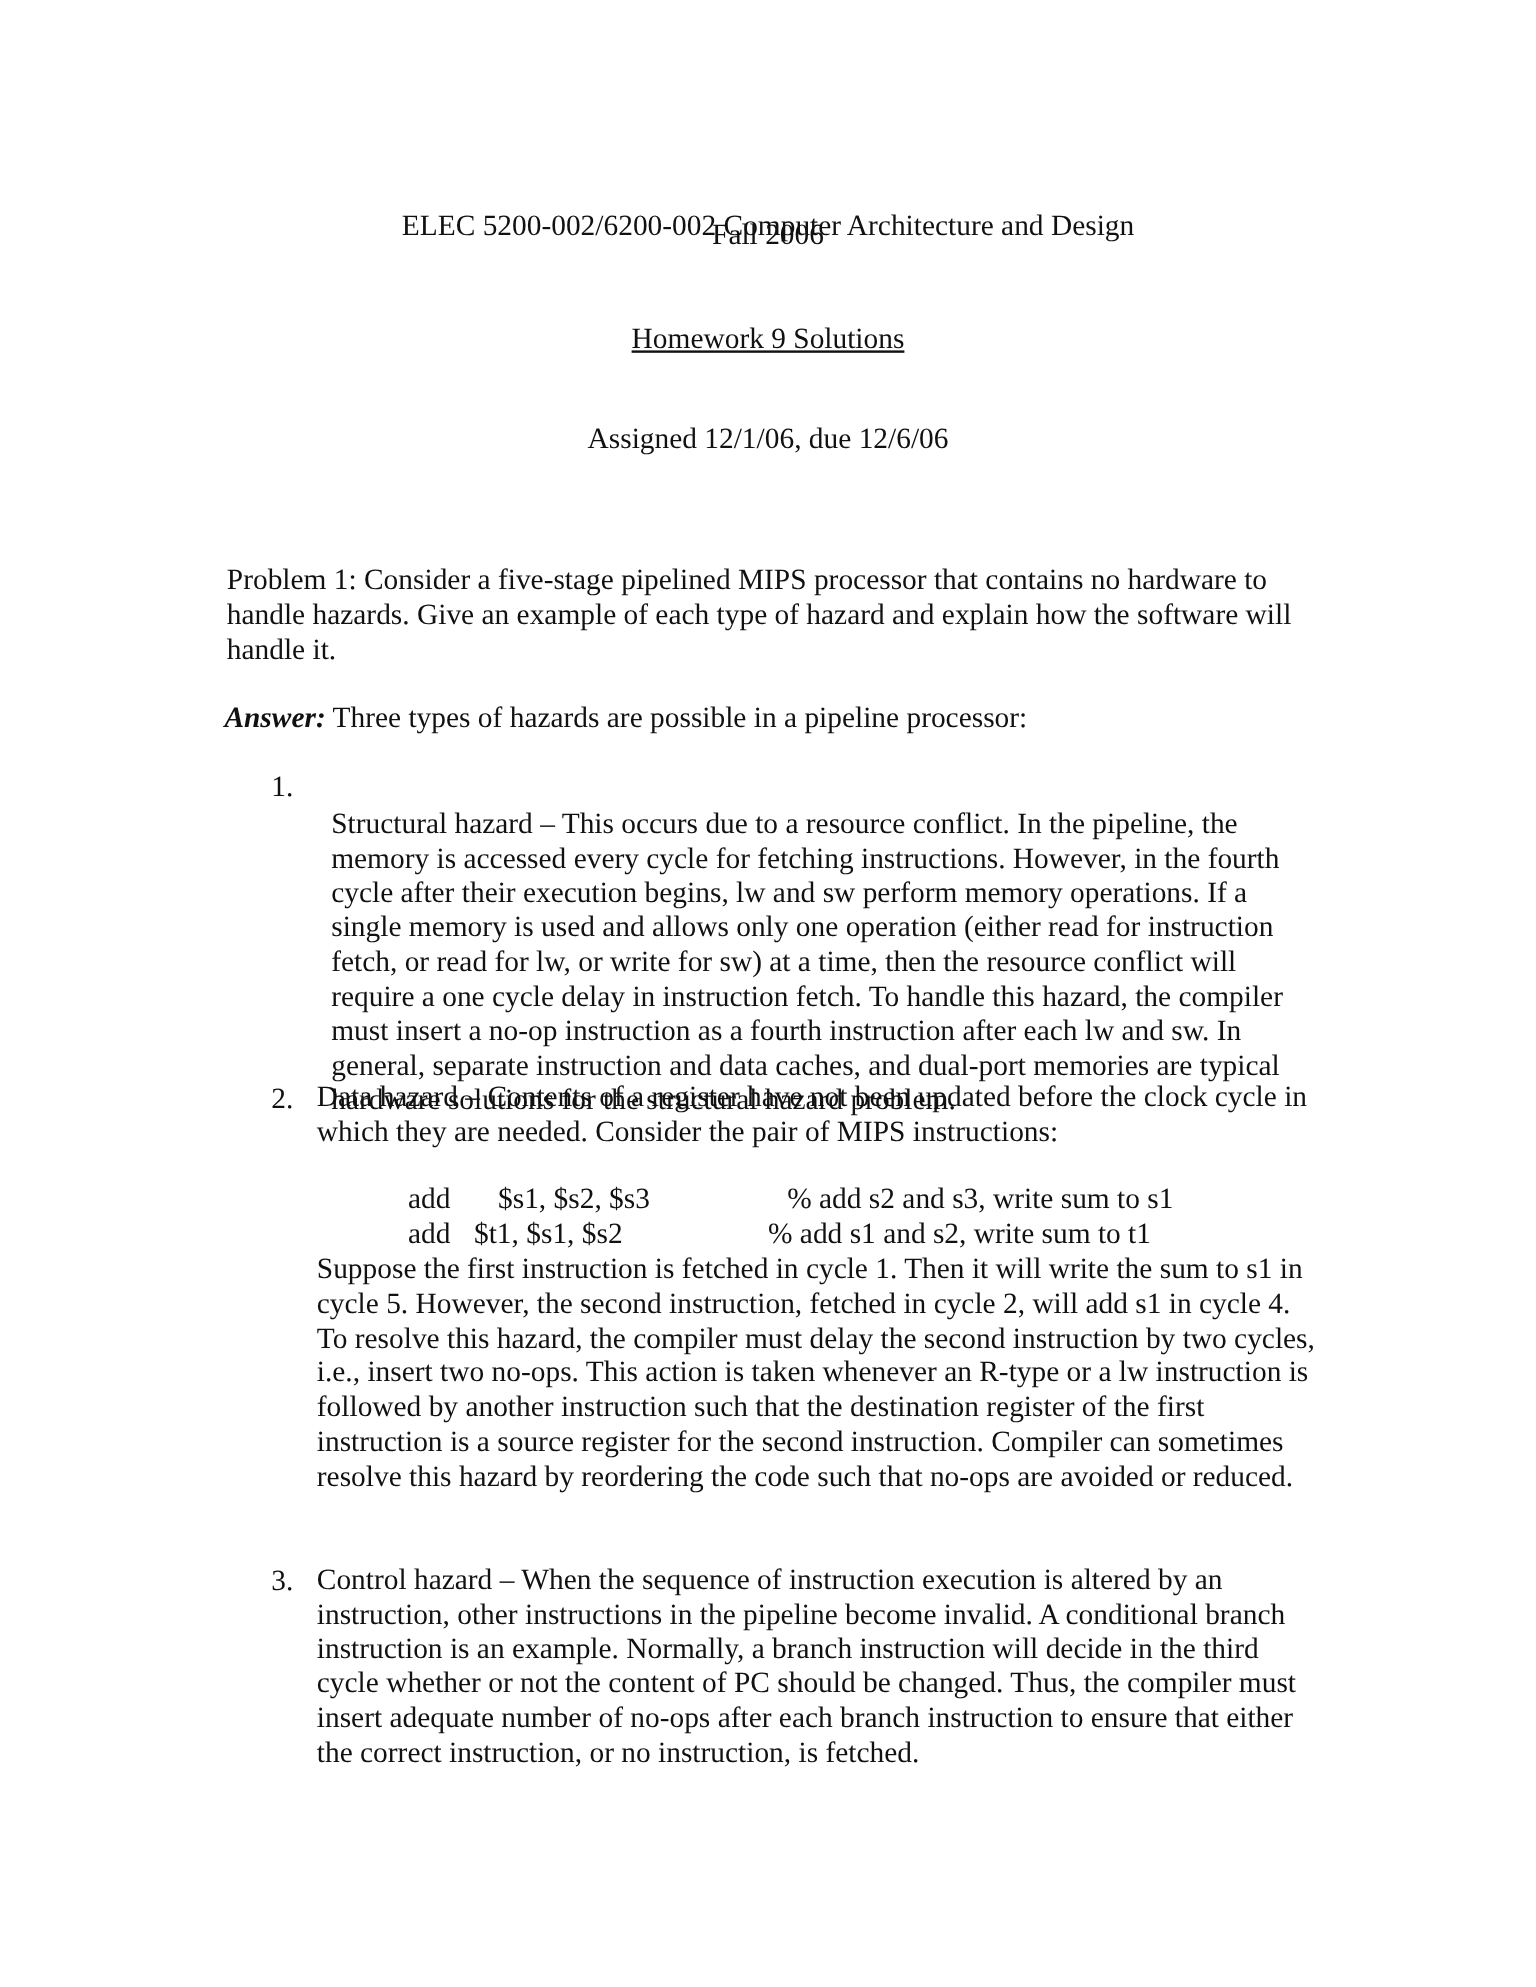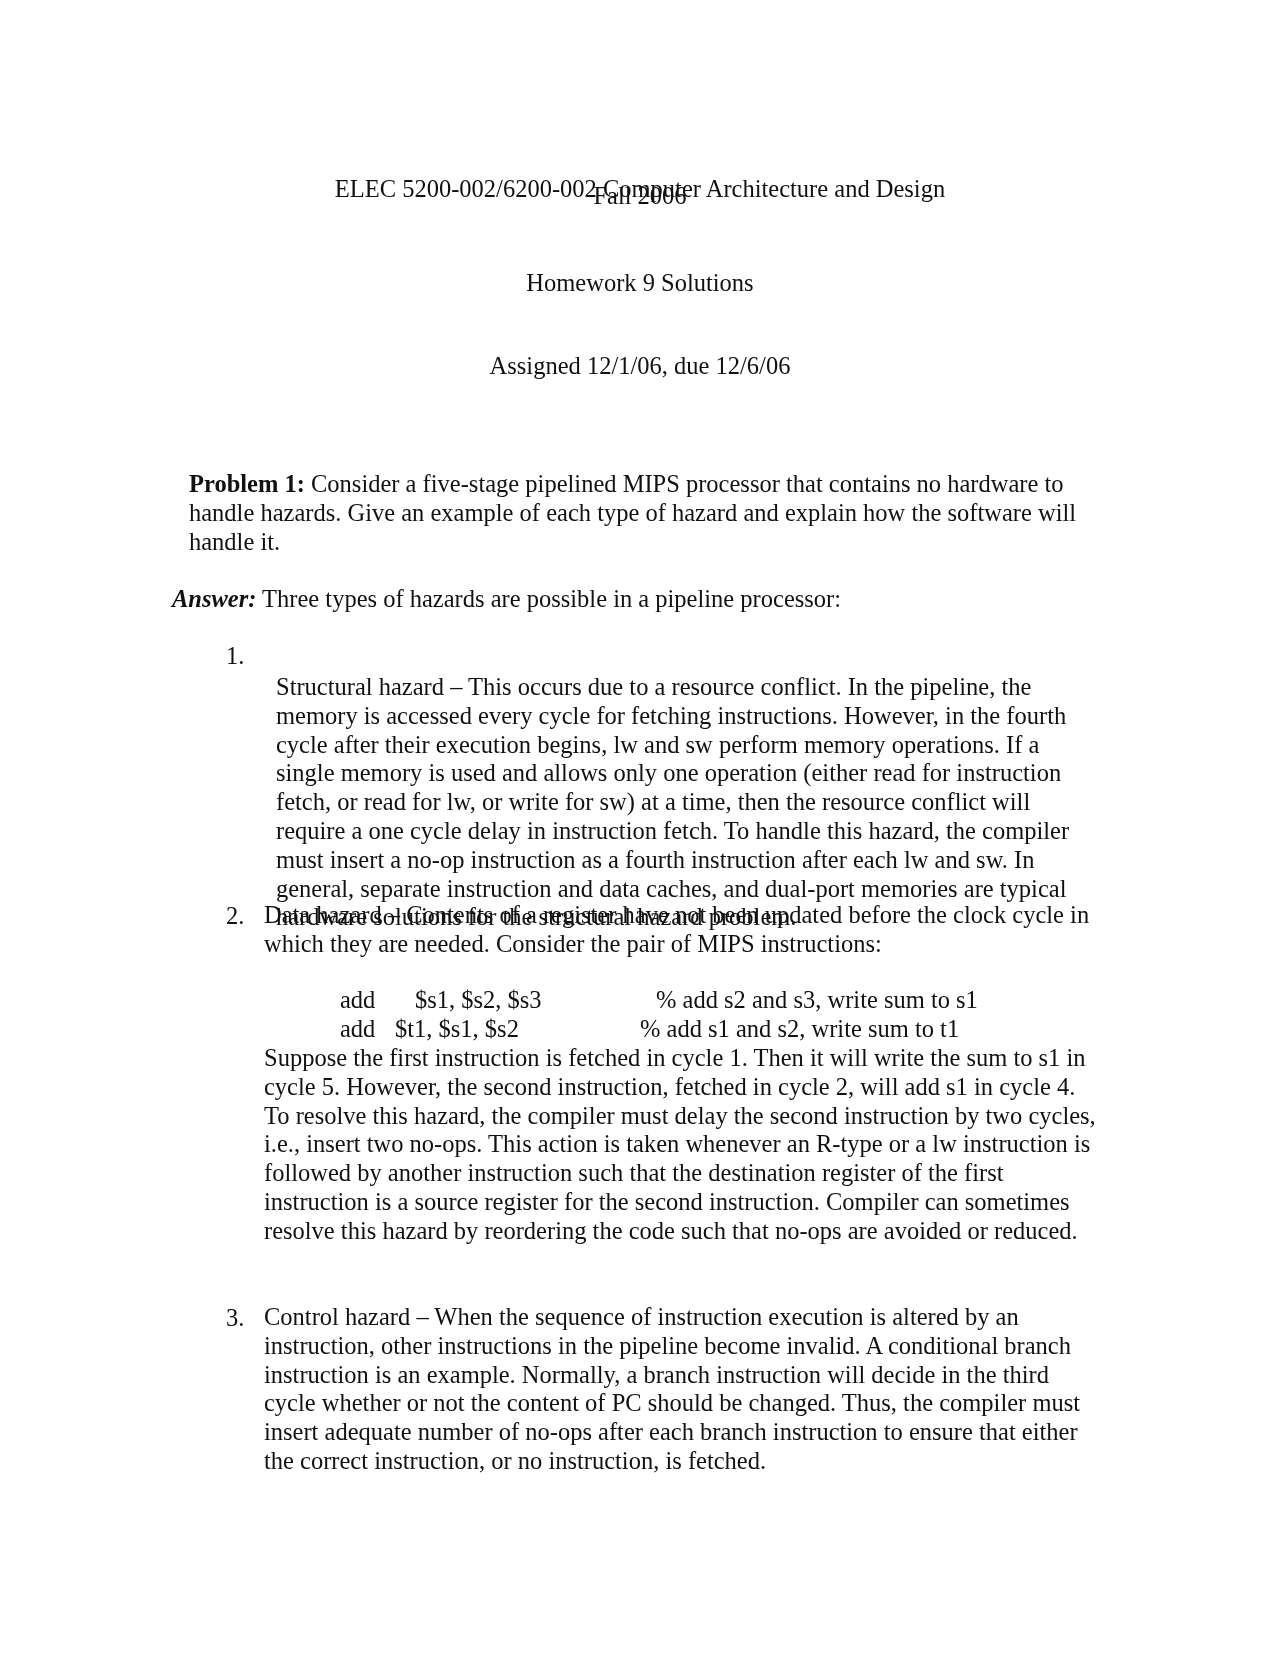--- a/index.html
+++ b/index.html
@@ -3,40 +3,40 @@
 <meta charset="utf-8">
 <style>
   html, body { margin: 0; padding: 0; background: #ffffff; }
   body { width: 1280px; height: 1656px; position: relative; overflow: hidden;
          font-family: "Liberation Serif", serif; color: #111111; font-size: 24.5px; }
   .line { position: absolute; white-space: nowrap; line-height: 29px; }
   .center { left: 0; width: 1280px; text-align: center; }
   .para { position: absolute; line-height: 28.8px; }
   .para p { margin: 0; }
   .num { position: absolute; }
-  b, .bold { font-weight: bold; }
+  b, .bold { font-weight: normal; }
   .bi { font-weight: bold; font-style: italic; }
   .code-row { position: absolute; white-space: nowrap; line-height: 29px; }
   .code-row span { position: absolute; top: 0; }
 </style>
 </head>
 <body>
 
 <div>
 
   <div class="line center" style="top:152px;margin-top:22px;">ELEC 5200-002/6200-002 Computer Architecture and Design</div>
   <div class="line center" style="top:181px;">Fall 2006</div>
-  <div class="line center" style="top:268px;">Homework 9 Solutions</div>
+  <div class="line center" style="top:268px;text-decoration:underline;">Homework 9 Solutions</div>
   <div class="line center" style="top:351px;">Assigned 12/1/06, due 12/6/06</div>
 
   <div class="para" style="left:189px; top:470px; width:900px;">
     <p><b>Problem 1:</b> <span>Consider a five-stage pipelined MIPS processor that contains no hardware to handle hazards. Give an example of each type of hazard and explain how the software will handle it.</span></p>
   </div>
 
-  <div class="para" style="left:172px; top:585px; width:900px;">
+  <div class="para" style="left:187px; top:585px; width:900px;">
     <p><span class="bi">Answer:</span> <span>Three types of hazards are possible in a pipeline processor:</span></p>
   </div>
 
   <div class="num line" style="left:226px; top:641px;">1.</div>
   <div class="para" style="left:276px; top:641px; width:826px;margin-top:32px;">
     <p>Structural hazard – This occurs due to a resource conflict. In the pipeline, the memory is accessed every cycle for fetching instructions. However, in the fourth cycle after their execution begins, lw and sw perform memory operations. If a single memory is used and allows only one operation (either read for instruction fetch, or read for lw, or write for sw) at a time, then the resource conflict will require a one cycle delay in instruction fetch. To handle this hazard, the compiler must insert a no-op instruction as a fourth instruction after each lw and sw. In general, separate instruction and data caches, and dual-port memories are typical hardware solutions for the structural hazard problem.</p>
   </div>
 
   <div class="num line" style="left:226px; top:901px;">2.</div>
   <div class="para" style="left:264px; top:901px; width:826px;">

